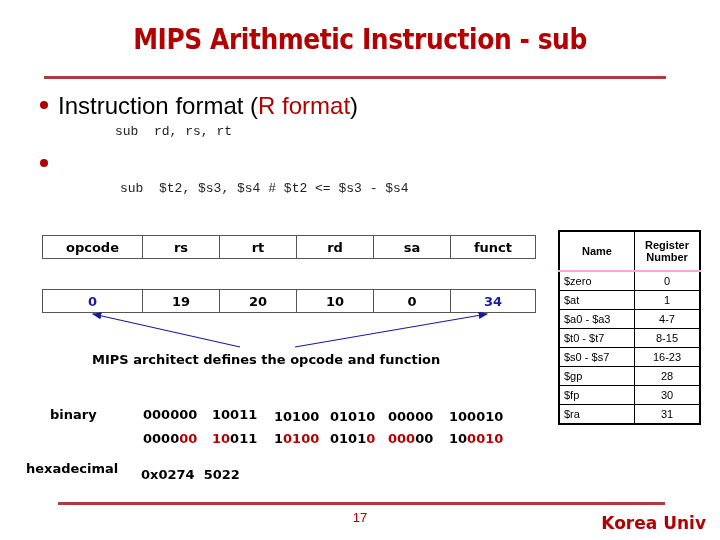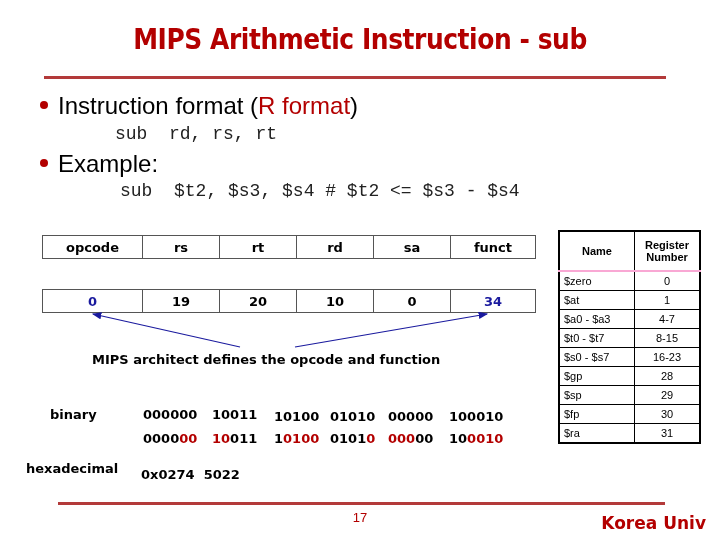--- a/index.html
+++ b/index.html
@@ -5,21 +5,21 @@
   html, body { margin:0; padding:0; }
   body { width:720px; height:540px; background:#ffffff; position:relative; overflow:hidden;
          font-family:"DejaVu Sans", sans-serif; color:#000; }
   .abs { position:absolute; }
   .title { left:0; width:720px; top:22px; text-align:center; font-size:29px; font-weight:bold;
            color:#b30000; letter-spacing:-0.5px; font-family:"DejaVu Sans", sans-serif; transform:scaleX(0.86); transform-origin:center; }
   .rule { height:3px; background:#b33a3a; }
   .bullet-line { font-family:"Liberation Sans", sans-serif; font-size:24px; }
   .dot { display:inline-block; width:8px; height:8px; background:#b30000; border-radius:50%; margin-right:10px; vertical-align:middle; position:relative; top:-3px; }
   .red-bold { color:#b30000; font-weight:normal; }
-  .mono { font-family:"Liberation Mono", monospace; font-size:18px; color:#222; }
+  .mono { font-family:"Liberation Mono", monospace; font-size:13px; color:#222; }
   table.fmt { border-collapse:collapse; position:absolute;padding-left:12px; }
   table.fmt td { border:1.5px solid #555; height:22px; text-align:center; font-weight:bold; font-size:13px; padding:0; }
   .blue { color:#1a1a9e; }
   table.reg { border-collapse:collapse; position:absolute; left:558px; top:230px; font-family:"Liberation Sans", sans-serif; font-size:11px; border:2px solid #000; }
   table.reg td { border:1px solid #000; height:18px; padding:0 4px; }
   table.reg td.num { text-align:center; }
   table.reg tr.hdr td { font-weight:bold; text-align:center; height:38px; line-height:12px; border-bottom:2px solid #f9a8d4; }
   .bin { font-weight:bold; font-size:13px; }
   .r { color:#b30000; }
   .caption { font-weight:bold; font-size:13px; }
@@ -29,21 +29,21 @@
 
 <div class="abs title">MIPS Arithmetic Instruction - sub</div>
 <div class="abs rule" style="left:44px; top:76px; width:622px;"></div>
 
 <div class="abs bullet-line" style="left:40px; top:92px;">
   <span class="dot"></span><span>Instruction format (</span><span class="red-bold">R format</span><span>)</span>
 </div>
 <div class="abs mono" style="left:115px; top:124px; white-space:pre;">sub  rd, rs, rt</div>
 
 <div class="abs bullet-line" style="left:40px; top:150px;">
-  <span class="dot"></span><span>Example:</span>
+  <span class="dot"></span>
 </div>
 <div class="abs mono" style="left:120px; top:181px; white-space:pre;">sub  $t2, $s3, $s4 # $t2 &lt;= $s3 - $s4</div>
 
 <table class="fmt" style="left:42px; top:235px;">
   <tbody>
       <tr>
     <td style="width:99px">opcode</td>
     <td style="width:76px">rs</td>
     <td style="width:76px">rt</td>
     <td style="width:76px">rd</td>
@@ -120,24 +120,20 @@
       </tr>
   <tr>
         <td>$s0 - $s7</td>
         <td class="num">16-23</td>
       </tr>
   <tr>
         <td>$gp</td>
         <td class="num">28</td>
       </tr>
   <tr>
-        <td>$sp</td>
-        <td class="num">29</td>
-      </tr>
-  <tr>
         <td>$fp</td>
         <td class="num">30</td>
       </tr>
   <tr>
         <td>$ra</td>
         <td class="num">31</td>
       </tr>
 </tbody>
   </table>
 

